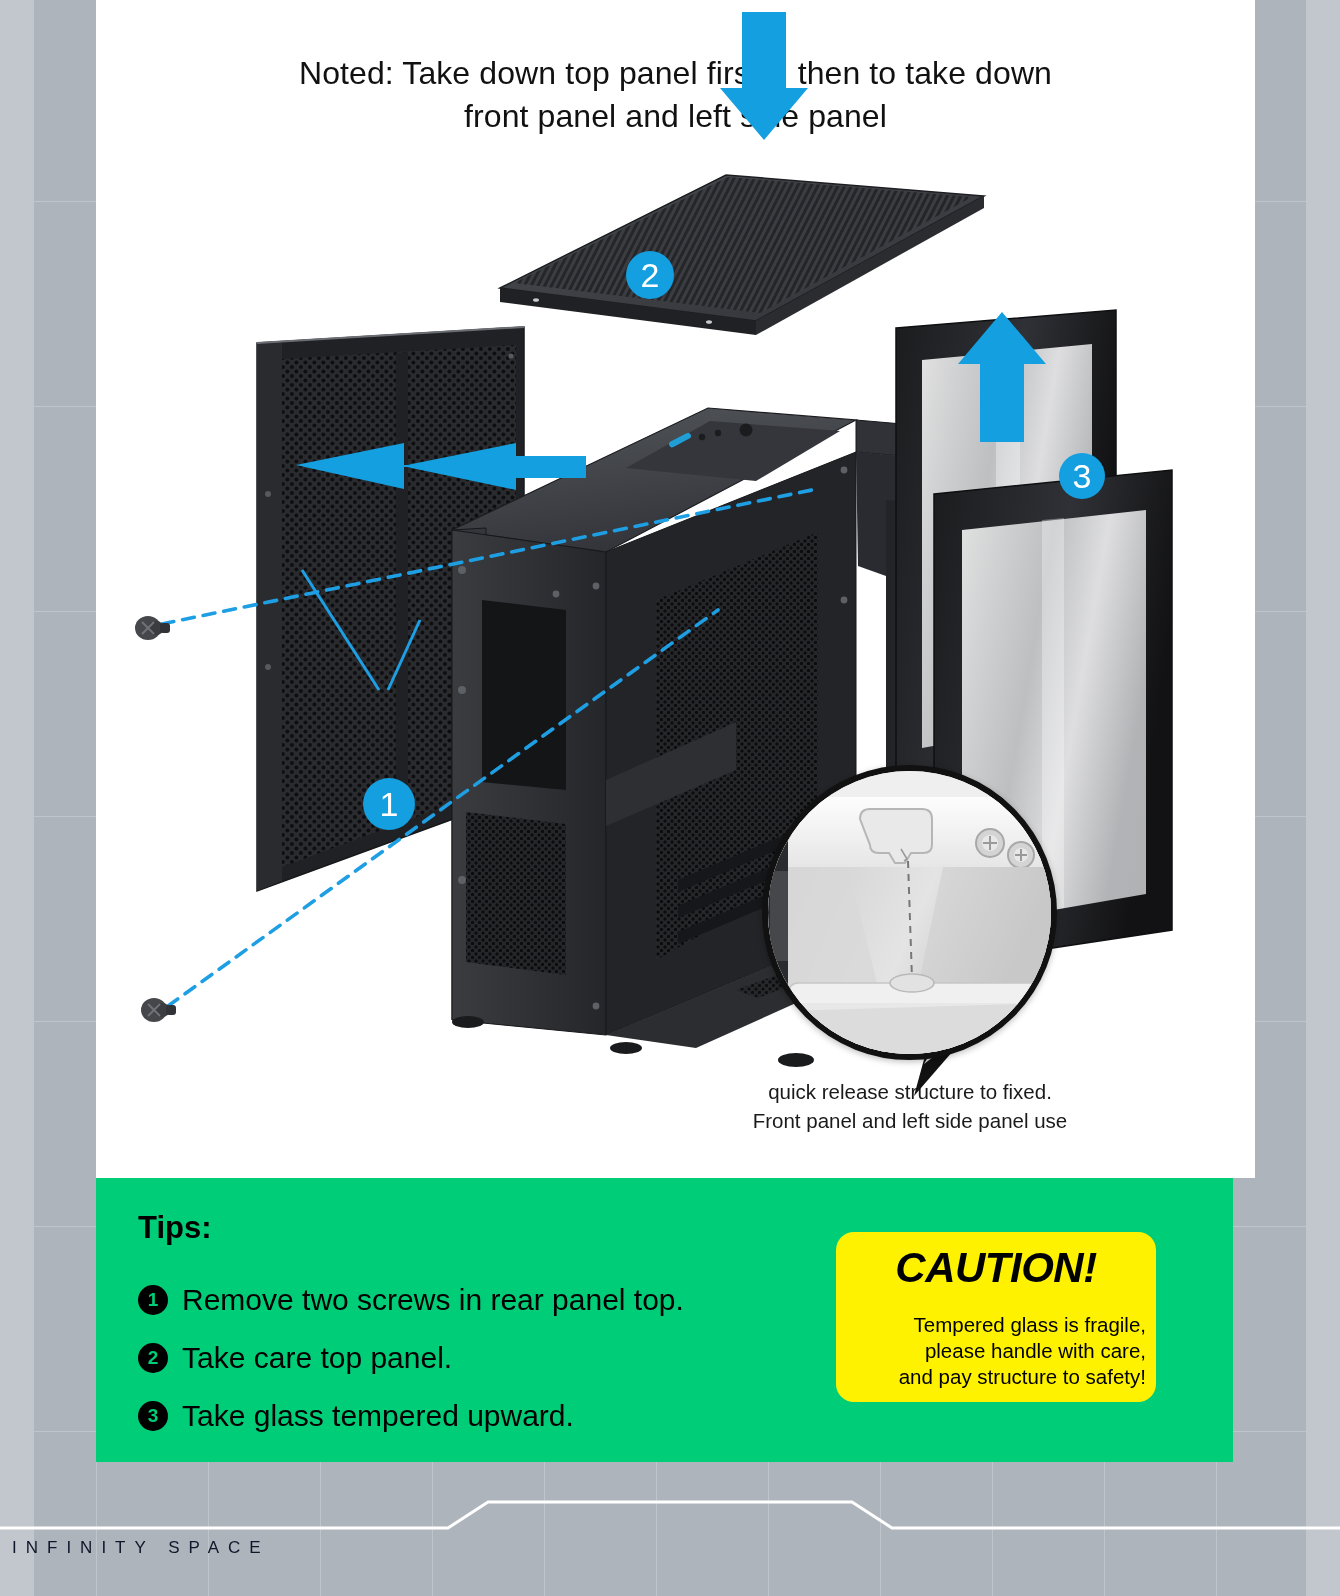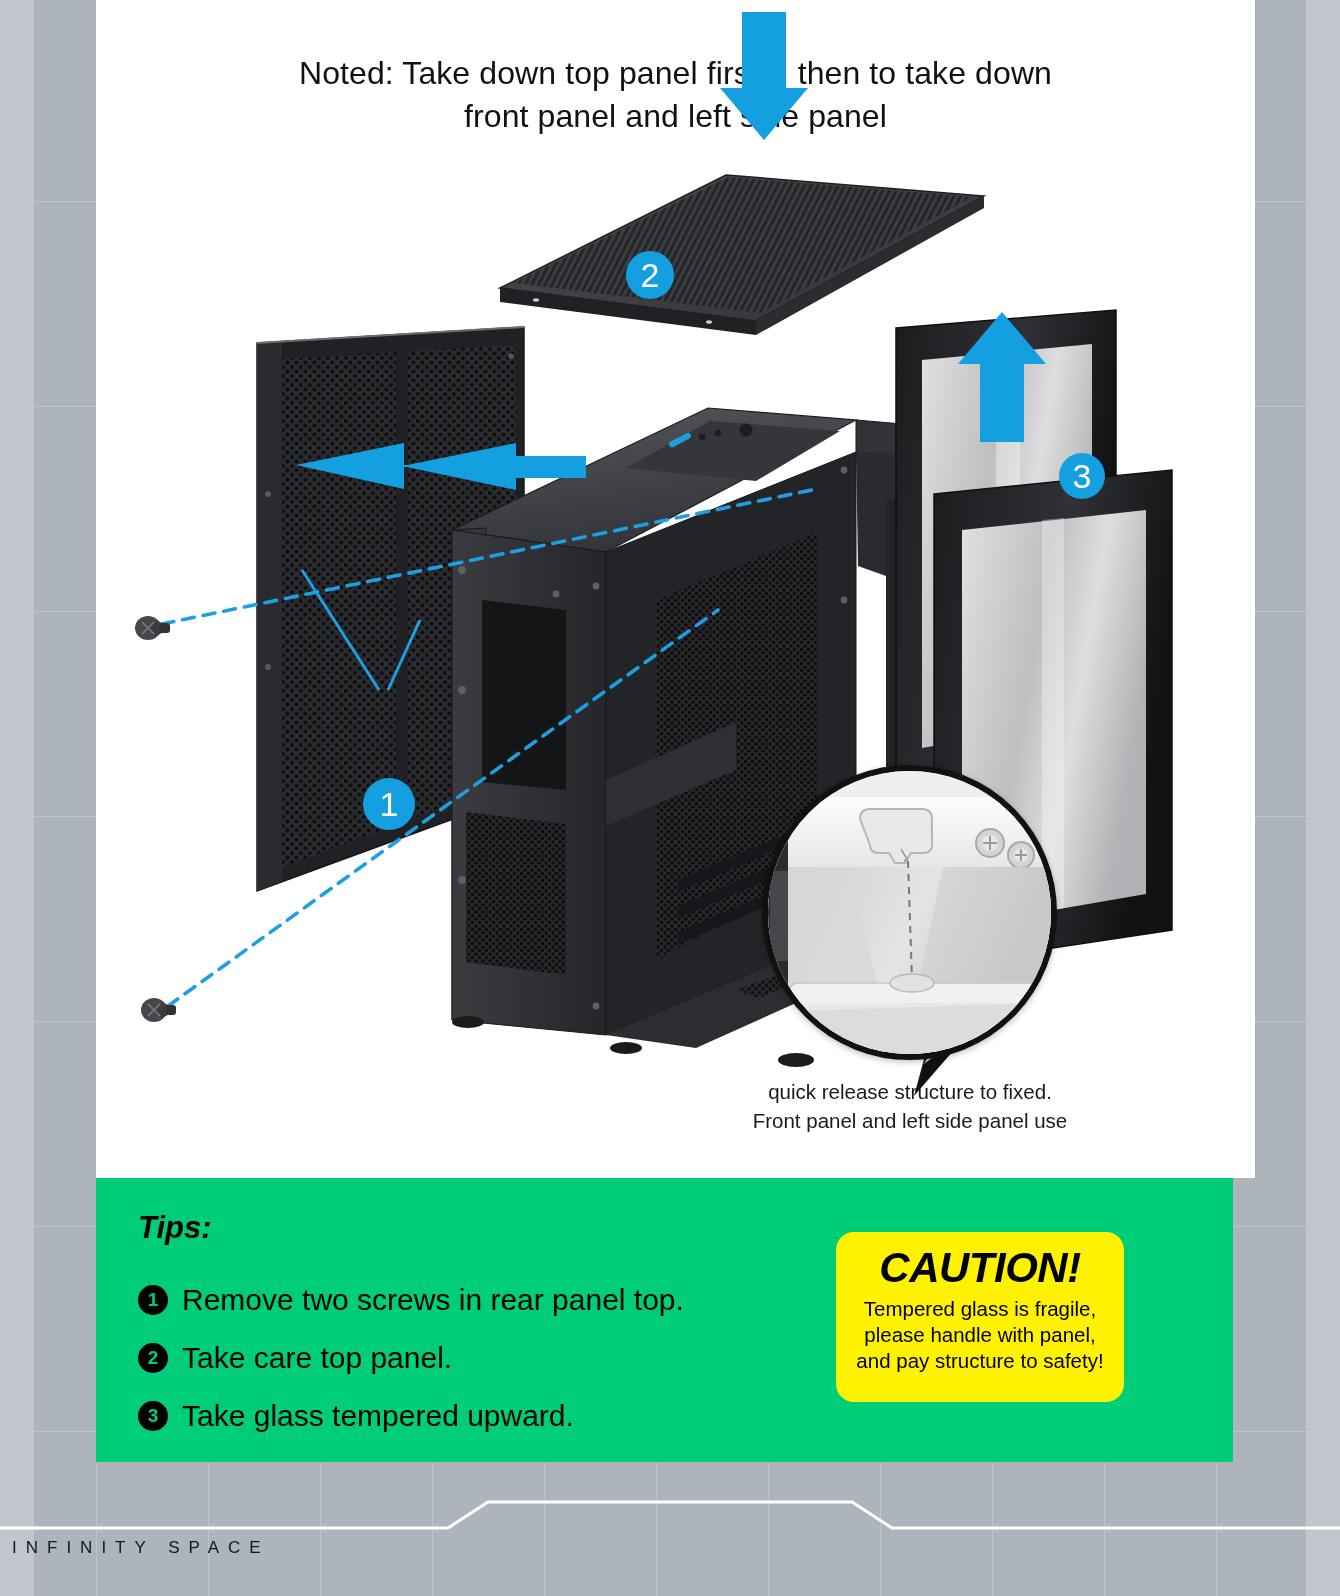--- a/index.html
+++ b/index.html
@@ -61,46 +61,46 @@
     text-align:center; font-size:20.5px; line-height:1.42; color:#1a1a1a;
   }
 
   
   #tips-band {
     position:absolute; left:96px; top:1178px; width:1137px; height:284px;
     background:#00cd78;
   }
   #tips-title {
     position:absolute; left:42px; top:32px;
-    font-size:31px; font-weight:bold; color:#000;font-style:italic;
+    font-size:31px; font-weight:bold; color:#000;
   }
   .tip-row {
     position:absolute; left:42px; display:flex; align-items:center; gap:14px;
   }
   .tip-num {
     width:30px; height:30px; border-radius:50%; background:#000; color:#00cd78;
     font-size:19px; font-weight:bold; display:flex; align-items:center;
     justify-content:center; flex:0 0 auto;
   }
   .tip-text { font-size:30px; color:#000000; white-space:nowrap; }
 
   
   #caution-box {
-    position:absolute; left:740px; top:54px; width:288px; height:170px;
+    position:absolute; left:740px; top:54px; width:320px; height:170px;
     background:#fff200; border-radius:18px;
     display:flex; flex-direction:column; align-items:center;
     padding-top:12px;
   }
   #caution-title {
     font-size:42px; font-weight:bold; font-style:italic; color:#000;
     letter-spacing:-.5px;
   }
   #caution-body {
-    margin-top:4px; font-size:20.5px; line-height:1.26; color:#000;
-    text-align:center; width:300px;
+    margin-top:20px; font-size:20.5px; line-height:1.26; color:#000;
+    text-align:right; width:300px;
   }
 
   
   #footer-wrap { position:absolute; left:0; bottom:0; width:1340px; height:134px; }
   #footer-brand {
     position:absolute; left:12px; bottom:38px; width:1340px; 
     color:#0f172a; font-size:17px; letter-spacing:9px;
   }
 </style>
 </head>
@@ -372,21 +372,21 @@
   </div>
   <div class="tip-row" style="top:221px;">
     <div class="tip-num">3</div>
     <div class="tip-text">Take glass tempered upward.</div>
   </div>
 
   <div id="caution-box">
     <div id="caution-title">CAUTION!</div>
     <div id="caution-body">
       <div>Tempered glass is fragile,</div>
-      <div>please handle with panel,</div>
+      <div>please handle with care,</div>
       <div>and pay structure to safety!</div>
     </div>
   </div>
 </div>
 
 <div id="footer-wrap">
   <svg width="1340" height="134" style="position:absolute;left:0;bottom:0;">
     <polyline points="0,66 448,66 488,40 852,40 892,66 1340,66" fill="none" stroke="#ffffff" stroke-width="3"></polyline>
   </svg>
   <div id="footer-brand">INFINITY SPACE</div>

